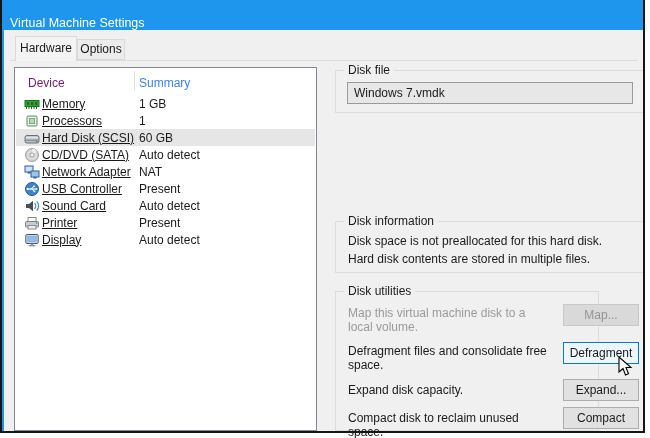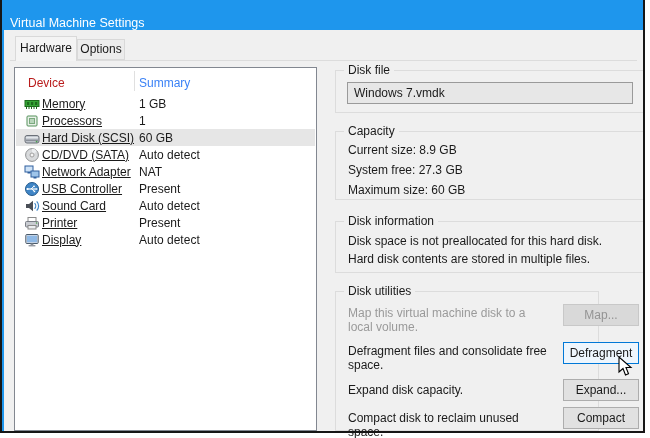--- a/index.html
+++ b/index.html
@@ -20,21 +20,21 @@
 
   
   .tab{position:absolute;box-sizing:border-box;border:1px solid #d9d9d9;text-align:center;cursor:default;}
   .tab-active{left:15px;top:36px;width:62px;height:25px;background:#f4f4f4;border-bottom:none;z-index:2;line-height:23px;}
   .tab-inactive{left:77px;top:39px;width:48px;height:21px;background:#ececec;line-height:19px;}
   .tab-pageline{position:absolute;left:10px;top:60px;width:627px;height:1px;background:#dcdcdc;}
 
   
   .devlist{position:absolute;left:14px;top:67px;width:303px;height:364px;background:#ffffff;border:1px solid #828790;box-sizing:border-box;}
   .devhead{position:absolute;left:0;top:0;width:100%;height:26px;}
-  .devhead .h1{position:absolute;left:13px;top:8px;color:#b91c1c;}
+  .devhead .h1{position:absolute;left:13px;top:8px;color:#701a75;}
   .devhead .h2{position:absolute;left:124px;top:8px;color:#3b82f6;}
   .devhead .divider{position:absolute;left:119px;top:3px;width:1px;height:20px;background:#e0e0e0;}
   .devrow{position:absolute;left:1px;width:299px;height:17px;display:flex;align-items:center;}
   .devrow.selected{background:#e6e6e6;}
   .devrow .dlicon{width:16px;height:16px;margin-left:8px;flex:0 0 16px;}
   .devrow .dname{margin-left:2px;white-space:nowrap;text-decoration:underline;}
   .devrow .dsum{position:absolute;left:123px;white-space:nowrap;}
 
   
   .group{position:absolute;border:1px solid #dcdcdc;box-sizing:border-box;}
@@ -197,26 +197,20 @@
       <span class="dname">Display</span>
       <span class="dsum">Auto detect</span>
     </div>
   </div>
 
   <div class="group" style="left:335px;top:70px;width:309px;height:43px;">
     <span class="legend">Disk file</span>
     <div class="diskfile-input">Windows 7.vmdk</div>
   </div>
 
-  <div class="group" style="left:335px;top:131px;width:309px;height:69px;">
-    <span class="legend">Capacity</span>
-    <div class="cap-line" style="top:11px">Current size: 8.9 GB</div>
-    <div class="cap-line" style="top:31px">System free: 27.3 GB</div>
-    <div class="cap-line" style="top:51px">Maximum size: 60 GB</div>
-  </div>
 
   <div class="group" style="left:335px;top:221px;width:309px;height:52px;">
     <span class="legend">Disk information</span>
     <div class="info-line" style="top:12px">Disk space is not preallocated for this hard disk.</div>
     <div class="info-line" style="top:30px">Hard disk contents are stored in multiple files.</div>
   </div>
 
   <div class="group" style="left:335px;top:291px;width:264px;height:140px;">
     <span class="legend">Disk utilities</span>
 

